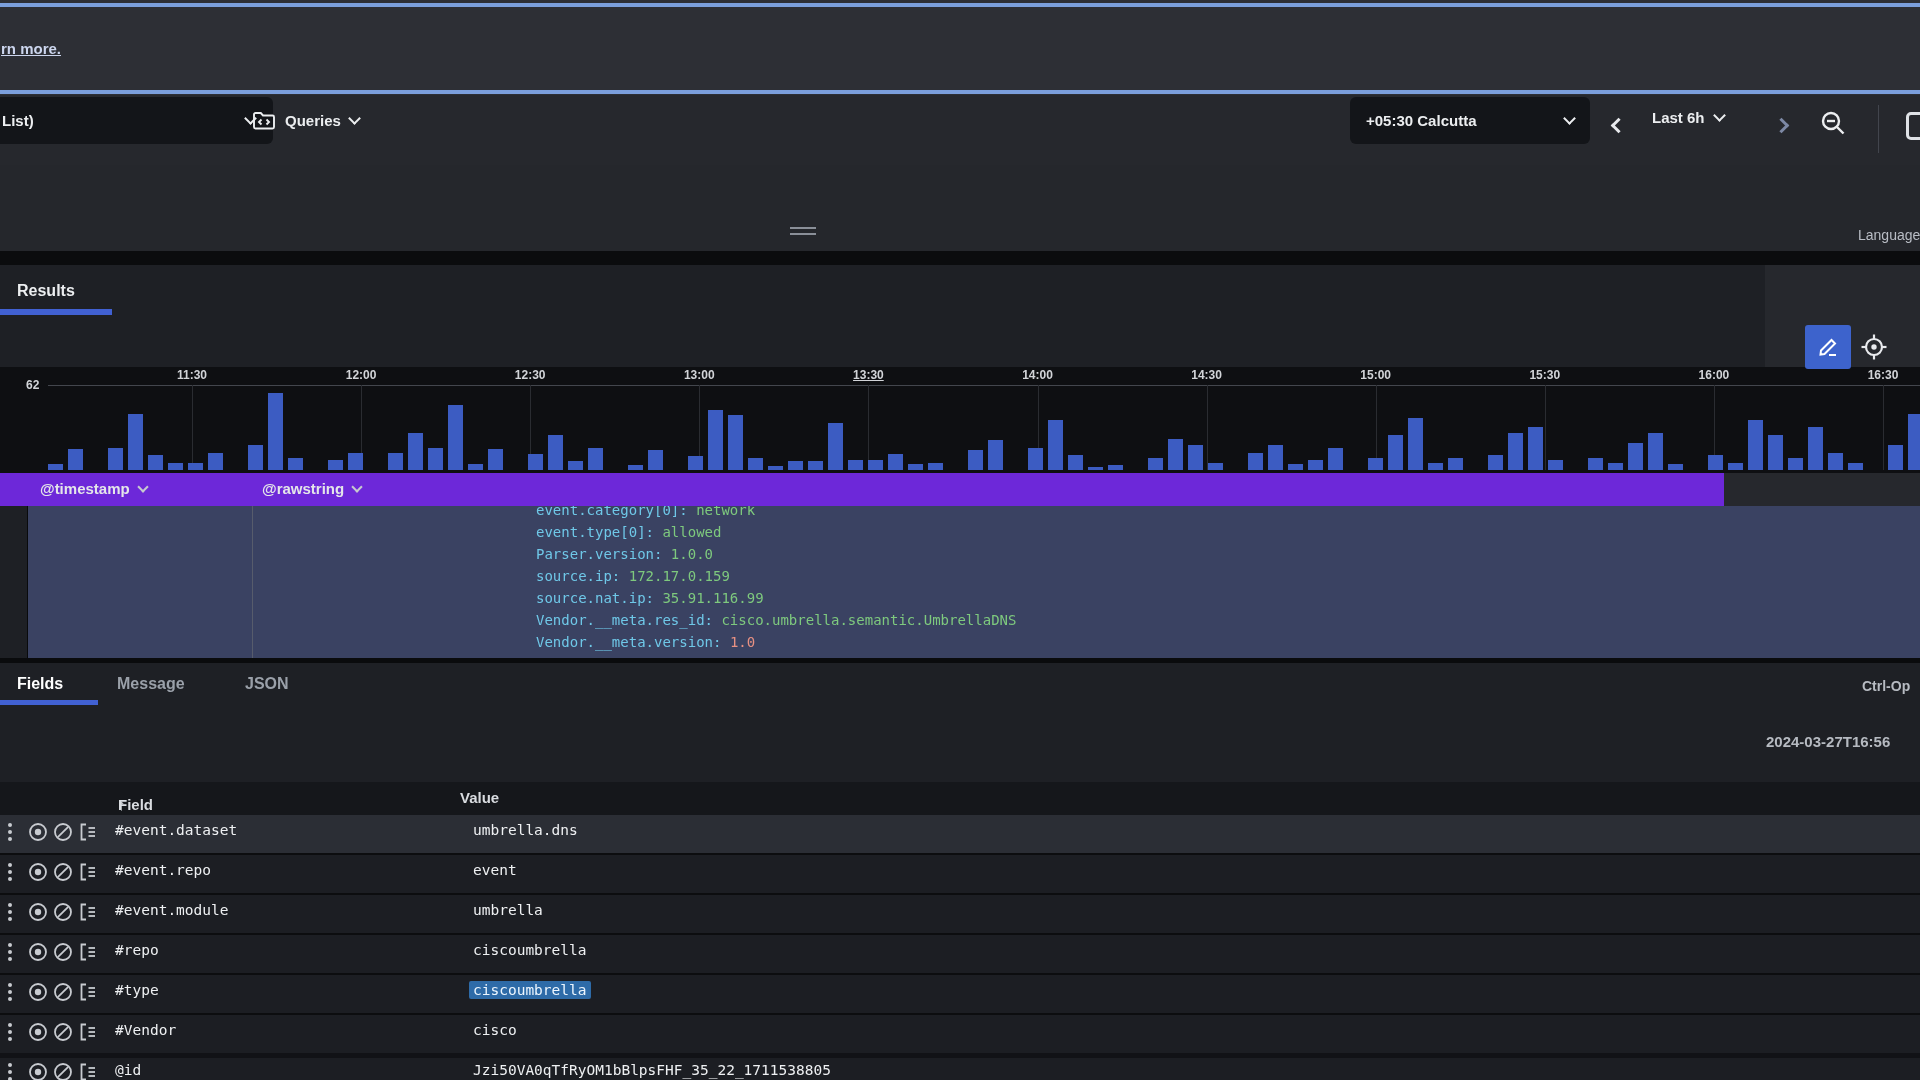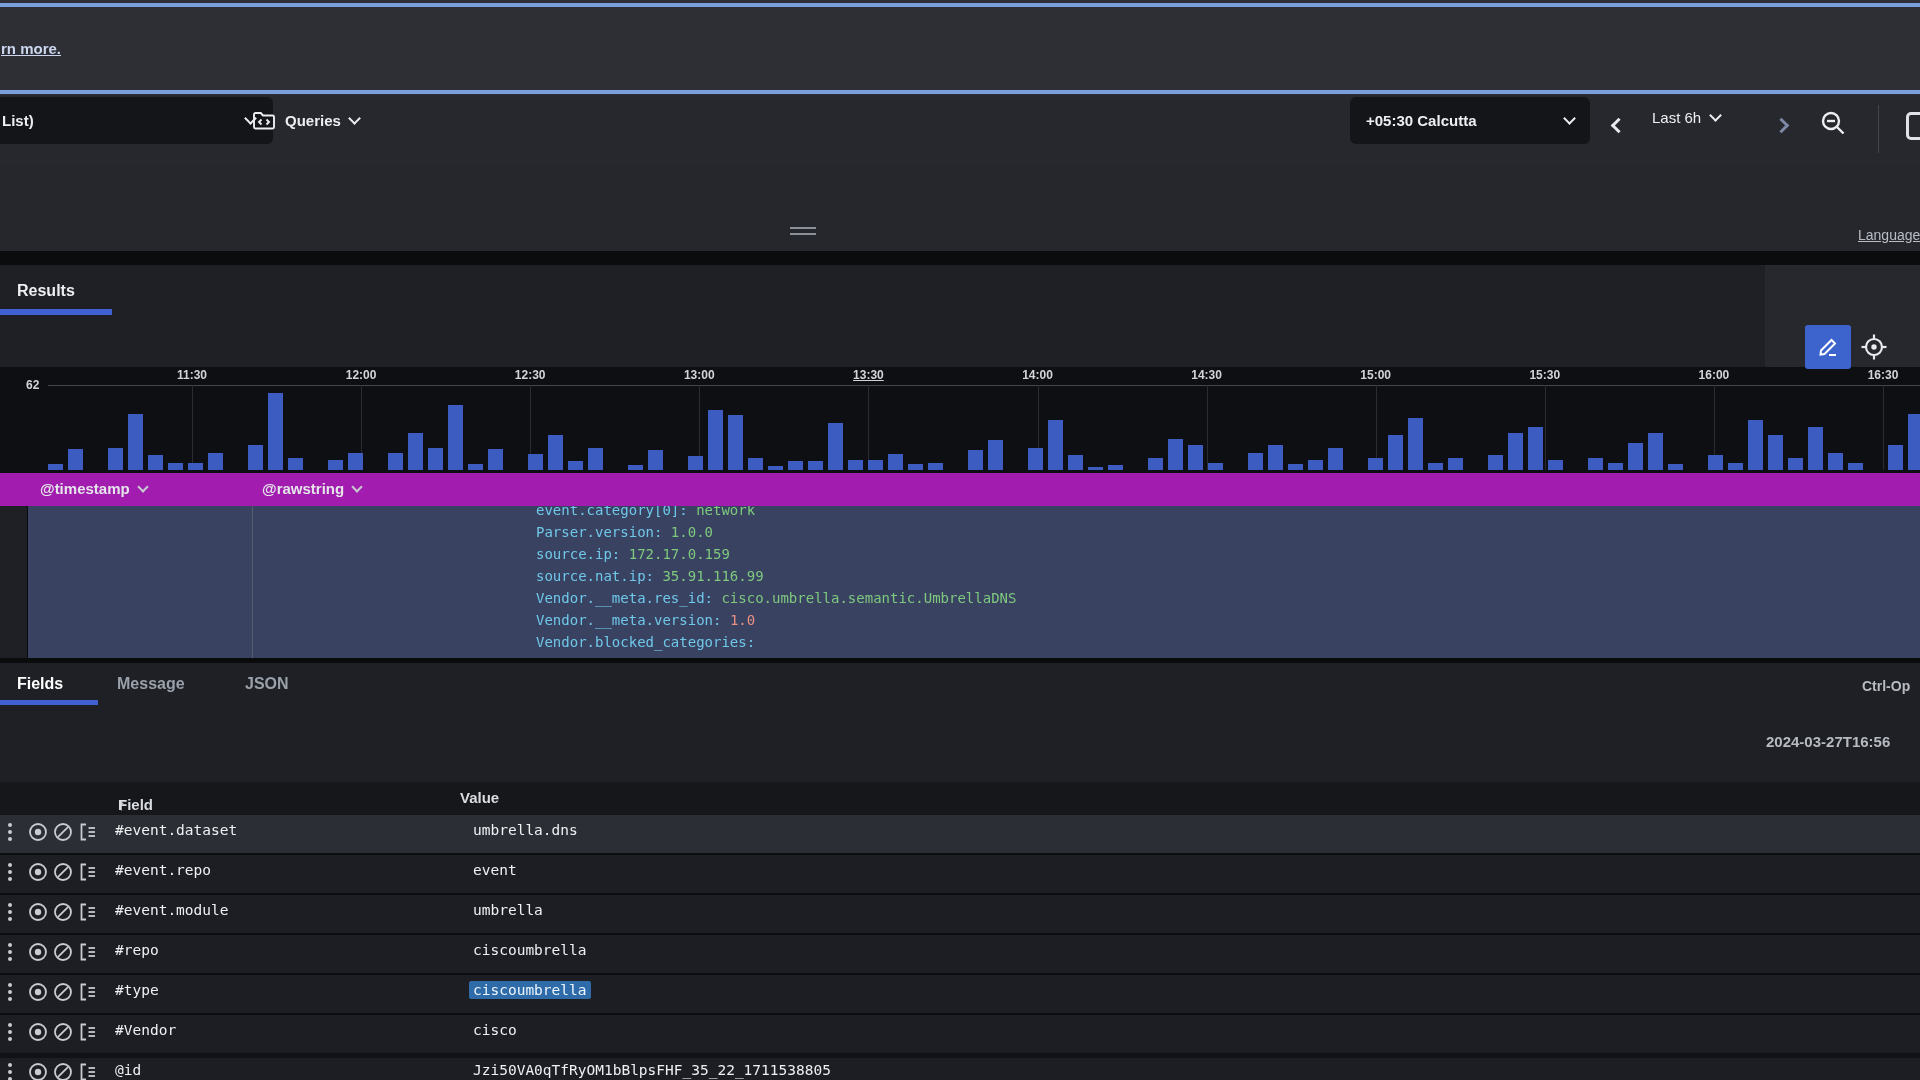--- a/index.html
+++ b/index.html
@@ -26,31 +26,31 @@
   .dd-tz .chev{position:absolute;right:16px;}
   .chev{display:inline-block;width:9px;height:9px;border-right:2px solid currentColor;
     border-bottom:2px solid currentColor;}
   .chev.down{transform:rotate(45deg);margin-top:-4px;}
   .chev.left{transform:rotate(135deg);}
   .chev.right{transform:rotate(-45deg);}
   .queries-btn{position:absolute;left:252px;top:2px;height:47px;display:flex;align-items:center;
     gap:9px;font-size:15px;font-weight:700;color:#eceef0;cursor:pointer;}
   .tb-ico{position:absolute;top:13px;cursor:pointer;color:#e8eaed;}
   .lastbtn{position:absolute;left:1652px;top:14px;display:flex;align-items:center;gap:10px;
-    font-size:15px;font-weight:400;color:#eceef0;cursor:pointer;}
+    font-size:15px;font-weight:700;color:#eceef0;cursor:pointer;}
   .tb-divider{position:absolute;left:1878px;top:10px;width:1px;height:48px;background:#42454d;}
   .partial-ico{position:absolute;left:1906px;top:17px;width:24px;height:28px;
     border:3px solid #dfe2e6;border-radius:5px;}
 
   
   .editor{position:absolute;left:0;top:165px;width:1920px;height:86px;background:#25272c;}
   .drag-handle{position:absolute;left:790px;top:62px;width:26px;cursor:row-resize;}
   .drag-handle i{display:block;height:2px;background:#8a8f98;margin-bottom:4px;}
   .lang-link{position:absolute;left:1858px;top:62px;font-size:14px;color:#b9bdc5;
-    text-decoration:underline;white-space:nowrap;cursor:pointer;}
+    white-space:nowrap;cursor:pointer;}
   .black-div{position:absolute;left:0;top:251px;width:1920px;height:14px;background:#0b0c0e;}
 
   
   .results-row{position:absolute;left:0;top:265px;width:1765px;height:102px;background:#1e2025;}
   .results-tab{position:absolute;left:17px;top:17px;font-size:16px;font-weight:700;color:#eceef0;cursor:pointer;}
   .results-underline{position:absolute;left:0;top:44px;width:112px;height:6px;background:#4161d3;}
 
   
   .chart{position:absolute;left:0;top:367px;width:1920px;height:106px;background:#0e0f12;cursor:crosshair;}
   .axis-line{position:absolute;left:48px;top:18px;width:1872px;height:1px;background:#43464d;}
@@ -58,21 +58,21 @@
   .gridline{position:absolute;top:18px;width:1px;height:85px;background:#2a2c31;}
   .xlab{position:absolute;top:1px;width:60px;margin-left:-30px;text-align:center;
     font-size:12px;font-weight:700;color:#d2d4d8;}
   .bar{position:absolute;width:15px;background:#3c5cc2;}
   #bars .bar{bottom:3px;}
   .chart-btns{position:absolute;left:1805px;top:325px;display:flex;z-index:5;}
   .cbtn{width:46px;height:44px;display:flex;align-items:center;justify-content:center;cursor:pointer;}
   .cbtn.active{background:#3d63cc;border-radius:3px;}
 
   
-  .ev-header{position:absolute;left:0;top:473px;width:1920px;height:33px;background:#a21caf;padding-left:48px;}
+  .ev-header{position:absolute;left:0;top:473px;width:1724px;height:33px;background:#6d28d9;padding-left:48px;}
   .ev-header .col{position:absolute;top:7px;font-size:15px;font-weight:700;color:#e4e6e9;
     display:flex;align-items:center;gap:9px;cursor:pointer;}
   .ev-header .chev{width:8px;height:8px;color:#c7cace;}
   .ev-row{position:absolute;left:0;top:506px;width:1920px;height:152px;background:#3a4262;cursor:pointer;}
   .ev-gutter{position:absolute;left:0;top:0;width:28px;height:152px;background:#1e2025;border-right:1px solid #090a0c;}
   .ev-colline{position:absolute;left:252px;top:0;width:1px;height:152px;background:#575c6c;}
   .loglines{position:absolute;left:283px;top:-7px;font-family:"DejaVu Sans Mono",monospace;
     font-size:14px;line-height:22px;white-space:nowrap;}
   .lkey{color:#6fc8e8;} .lval{color:#7ec97e;} .lval.salmon{color:#e89183;}
   .ev-clip{position:absolute;left:253px;top:0;right:0;height:152px;overflow:hidden;}
@@ -315,20 +315,21 @@
       <span class="chev down"></span>
     </div>
   </div>
 
   <div class="ev-row">
     <div class="ev-gutter"></div>
     <div class="ev-colline"></div>
     <div class="ev-clip">
       <div class="loglines" id="loglines">
           <div><span class="lkey">event.category[0]: </span><span class="lval">network</span></div>
+          <div><span class="lkey">event.type[0]: </span><span class="lval">allowed</span></div>
           <div><span class="lkey">Parser.version: </span><span class="lval">1.0.0</span></div>
           <div><span class="lkey">source.ip: </span><span class="lval">172.17.0.159</span></div>
           <div><span class="lkey">source.nat.ip: </span><span class="lval">35.91.116.99</span></div>
           <div><span class="lkey">Vendor.__meta.res_id: </span><span class="lval">cisco.umbrella.semantic.UmbrellaDNS</span></div>
           <div><span class="lkey">Vendor.__meta.version: </span><span class="lval salmon">1.0</span></div>
           <div><span class="lkey">Vendor.blocked_categories: </span><span class="lval"></span></div>
         </div>
     </div>
   </div>
 

